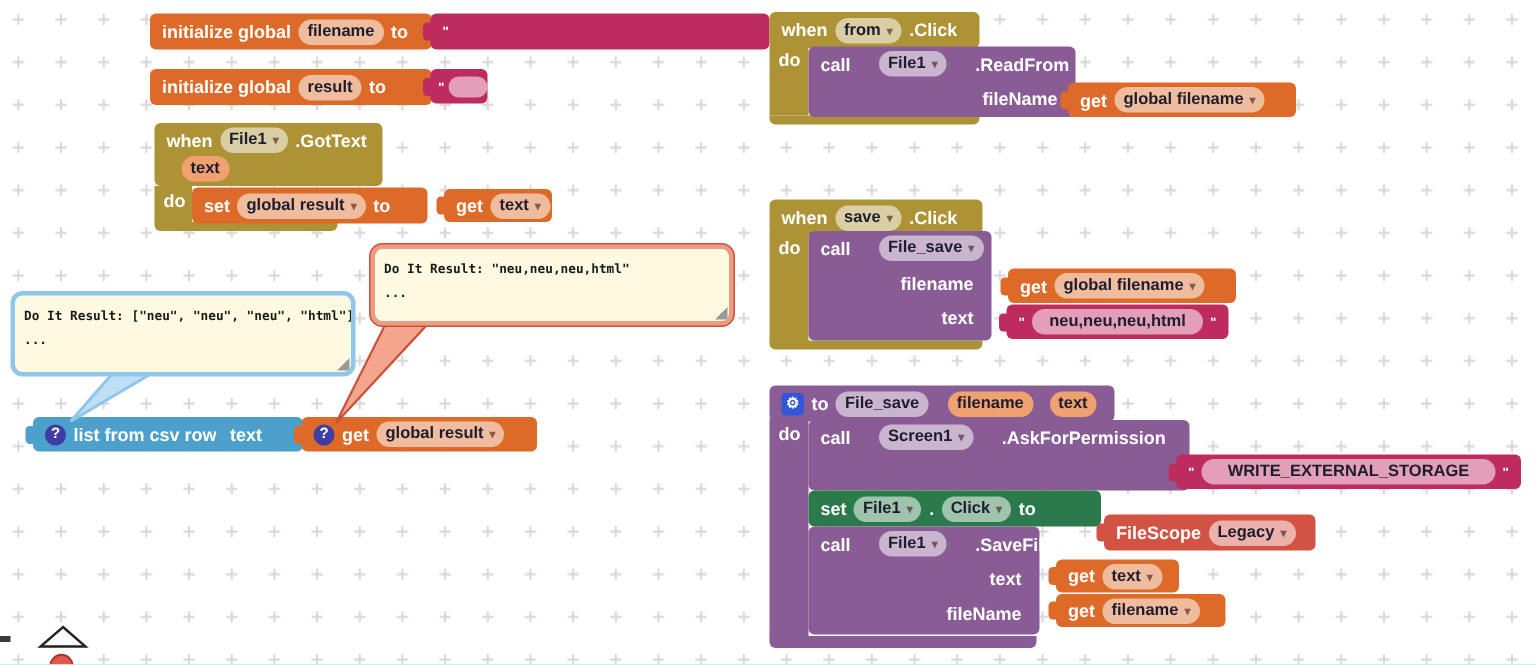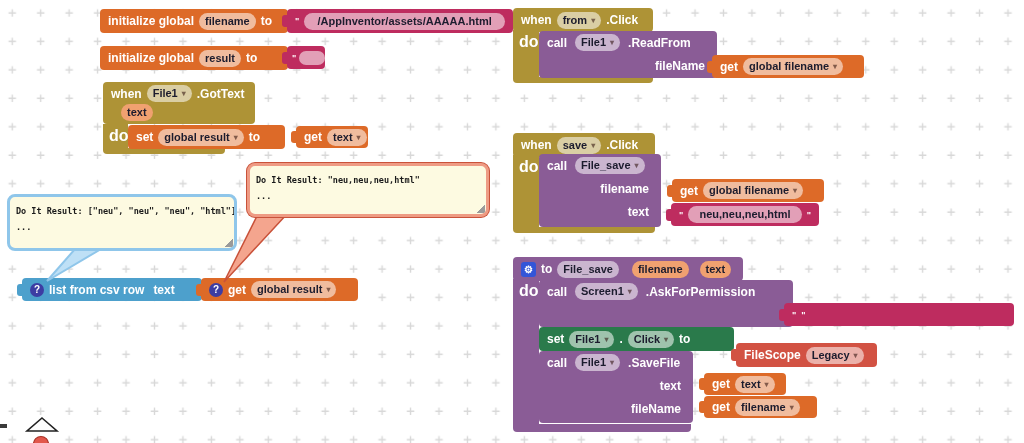--- a/index.html
+++ b/index.html
@@ -27,24 +27,24 @@
   .chip.ochip{background:#F0A170;}
   .dd{font-size:8px;color:rgba(40,10,5,0.55);}
   .qicon{width:14px;height:14px;min-width:14px;border-radius:50%;background:#3D3DA3;color:#fff;
          font-size:10px;font-weight:bold;display:inline-flex;align-items:center;justify-content:center;}
   .gear{width:15px;height:15px;min-width:15px;border-radius:3px;background:#3355D8;color:#fff;
         font-size:10px;display:inline-flex;align-items:center;justify-content:center;}
   .quote{color:#fff;font-size:9px;font-weight:bold;}
   
   .callblk{position:absolute;border-radius:4px;color:#fff;font-weight:bold;font-size:12px;
            box-sizing:border-box;z-index:2;}
-  .callblk .row{display:flex;align-items:center;gap:8px;height:23px;padding:0 8px;white-space:nowrap;}
+  .callblk .row{display:flex;align-items:center;gap:19px;height:23px;padding:0 8px;white-space:nowrap;}
   .callblk .argrow{justify-content:flex-end;padding-right:12px;}
   
-  .spine{position:absolute;color:#fff;font-weight:bold;font-size:16px;box-sizing:border-box;
+  .spine{position:absolute;color:#fff;font-weight:bold;font-size:12px;box-sizing:border-box;
          padding:3px 0 0 6px;z-index:1;}
   .bar{position:absolute;border-radius:0 0 4px 4px;z-index:1;}
   .evthead{flex-wrap:wrap;align-content:flex-start;row-gap:2px;padding-top:3px;align-items:flex-start;}
   .evthead .hrow{display:flex;align-items:center;gap:5px;width:100%;}
   
   .bubble{position:absolute;background:#FDFAE1;border-radius:8px;padding:6px 6px 4px 6px;
           font-family:"DejaVu Sans Mono",monospace;font-size:8.5px;font-weight:bold;color:#1a1a1a;
           box-sizing:border-box;z-index:30;white-space:nowrap;overflow:hidden;}
   .bubble.b-blue{border:3px solid #8FC6EA;}
   .bubble.b-red{border:3px solid #EE9B84;box-shadow:0 0 0 1px #C9523A;}
@@ -72,23 +72,20 @@
 
   <div class="blk orange" style="left:100px;top:9px;width:188px;height:24px">
     <span>initialize global</span>
     <span class="chip">
         <span>filename</span>
       </span>
     <span>to</span>
   </div>
   <div class="blk magenta tab" style="left:287px;top:9px;width:226px;height:24px">
     <span class="quote">"</span>
-    <span class="chip" style="flex:1;justify-content:center">
-        <span>/AppInventor/assets/AAAAA.html</span>
-      </span>
   </div>
 
   <div class="blk orange" style="left:100px;top:46px;width:188px;height:24px">
     <span>initialize global</span>
     <span class="chip">
         <span>result</span>
       </span>
     <span>to</span>
   </div>
   <div class="blk magenta tab" style="left:287px;top:46px;width:38px;height:23px;gap:3px;padding:0 5px">
@@ -236,20 +233,23 @@
       <span>call</span>
       <span class="chip">
           <span>Screen1</span>
           <span class="dd">▾</span>
         </span>
       <span>.AskForPermission</span>
     </div>
   </div>
   <div class="blk magenta tab" style="left:784px;top:303px;width:230px;height:23px">
     <span class="quote">"</span>
+    <span class="chip" style="flex:1;justify-content:center">
+        <span>WRITE_EXTERNAL_STORAGE</span>
+      </span>
     <span class="quote">"</span>
   </div>
 
   <div class="blk green" style="left:539px;top:327px;width:195px;height:24px">
     <span>set</span>
     <span class="chip">
         <span>File1</span>
         <span class="dd">▾</span>
       </span>
     <span>.</span>

